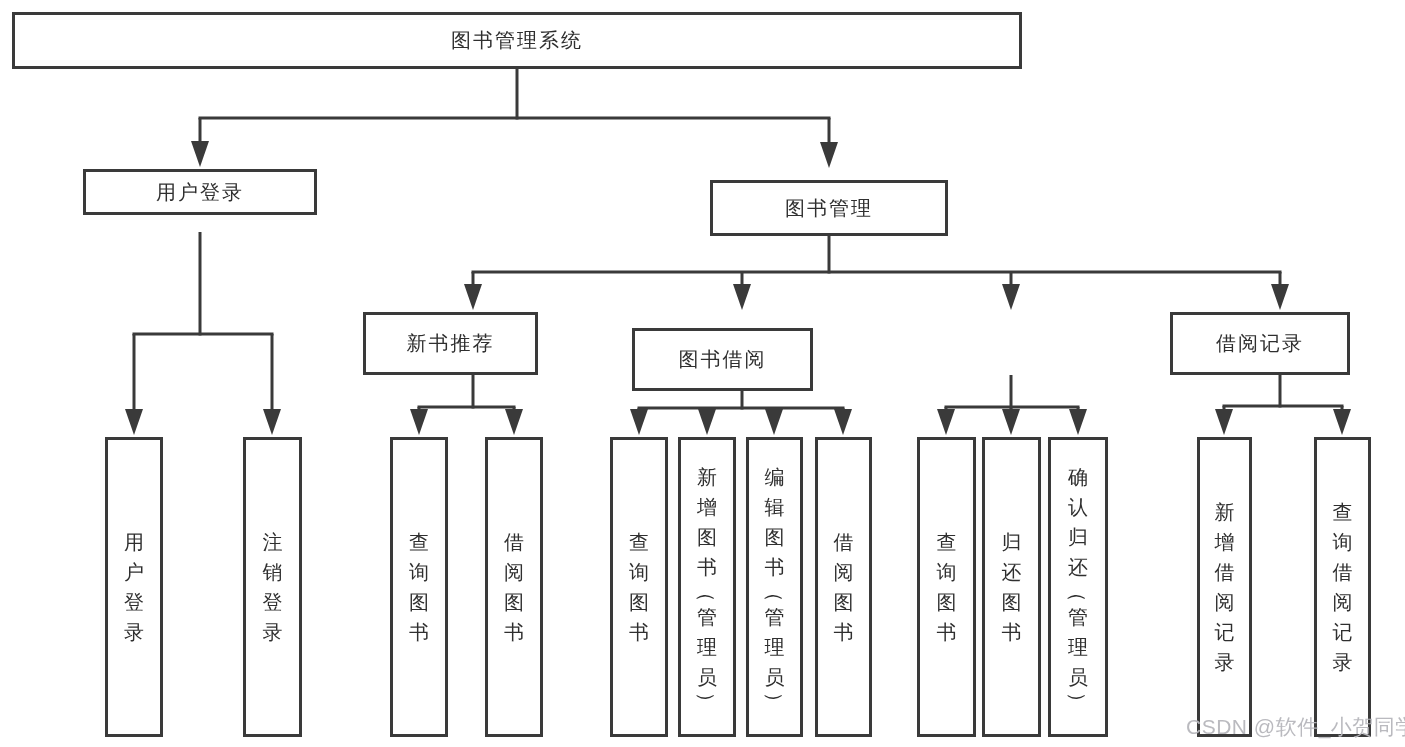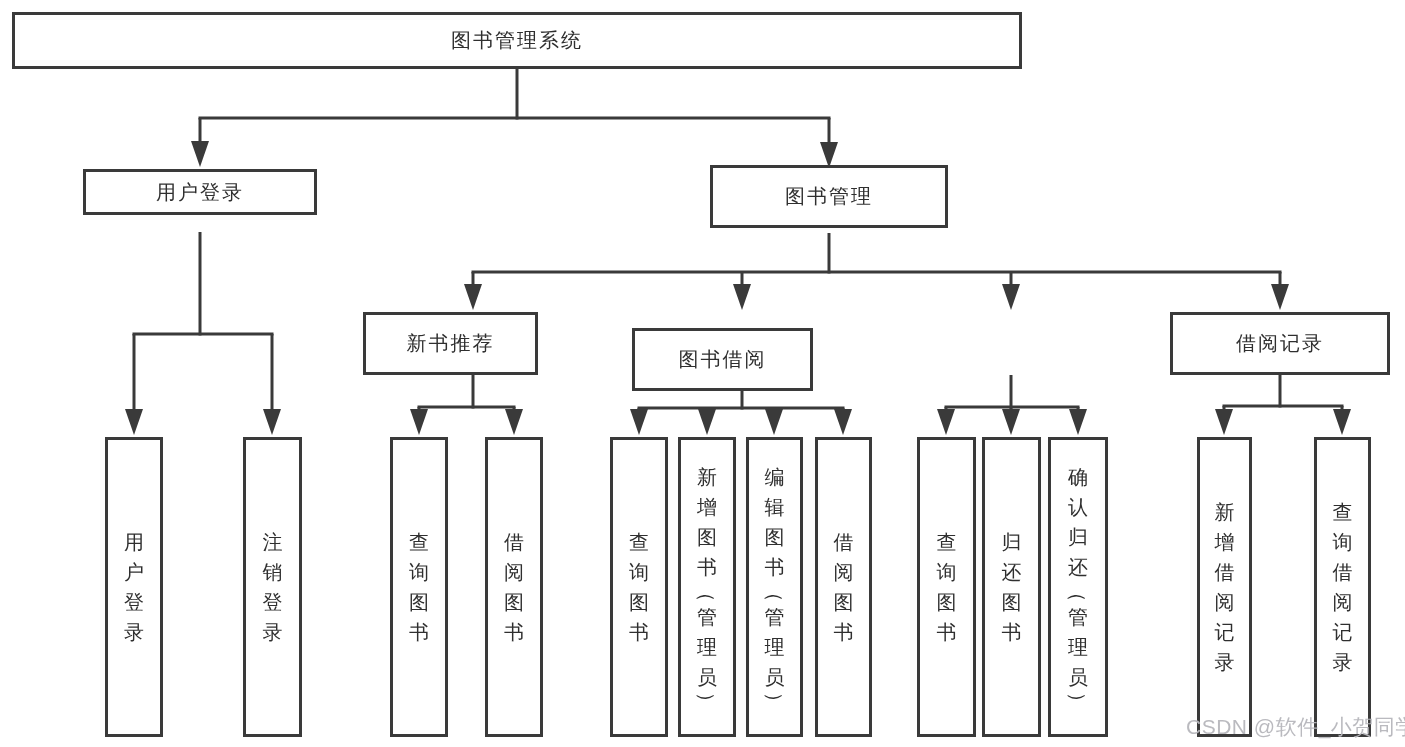--- a/index.html
+++ b/index.html
@@ -115,31 +115,31 @@
     </g>
   </svg>
 
   <div class="box hbox" style="left:12px;top:12px;width:1010px;height:57px">
     <span>图书管理系统</span>
   </div>
 
   <div class="box hbox" style="left:83px;top:169px;width:234px;height:46px">
     <span>用户登录</span>
   </div>
-  <div class="box hbox" style="left:710px;top:165px;width:238px;height:63px">
+  <div class="box hbox" style="left:710px;top:180px;width:238px;height:56px">
     <span>图书管理</span>
   </div>
 
   <div class="box hbox" style="left:363px;top:312px;width:175px;height:63px">
     <span>新书推荐</span>
   </div>
   <div class="box hbox" style="left:632px;top:328px;width:181px;height:63px">
     <span>图书借阅</span>
   </div>
-  <div class="box hbox" style="left:1170px;top:312px;width:220px;height:63px">
+  <div class="box hbox" style="left:1170px;top:312px;width:180px;height:63px">
     <span>借阅记录</span>
   </div>
 
   <div class="box" style="left:105px;top:437px;width:58px;height:300px">
     <span class="vlabel">
         <span class="vchar">用</span>
         <span class="vchar">户</span>
         <span class="vchar">登</span>
         <span class="vchar">录</span>
       </span>

